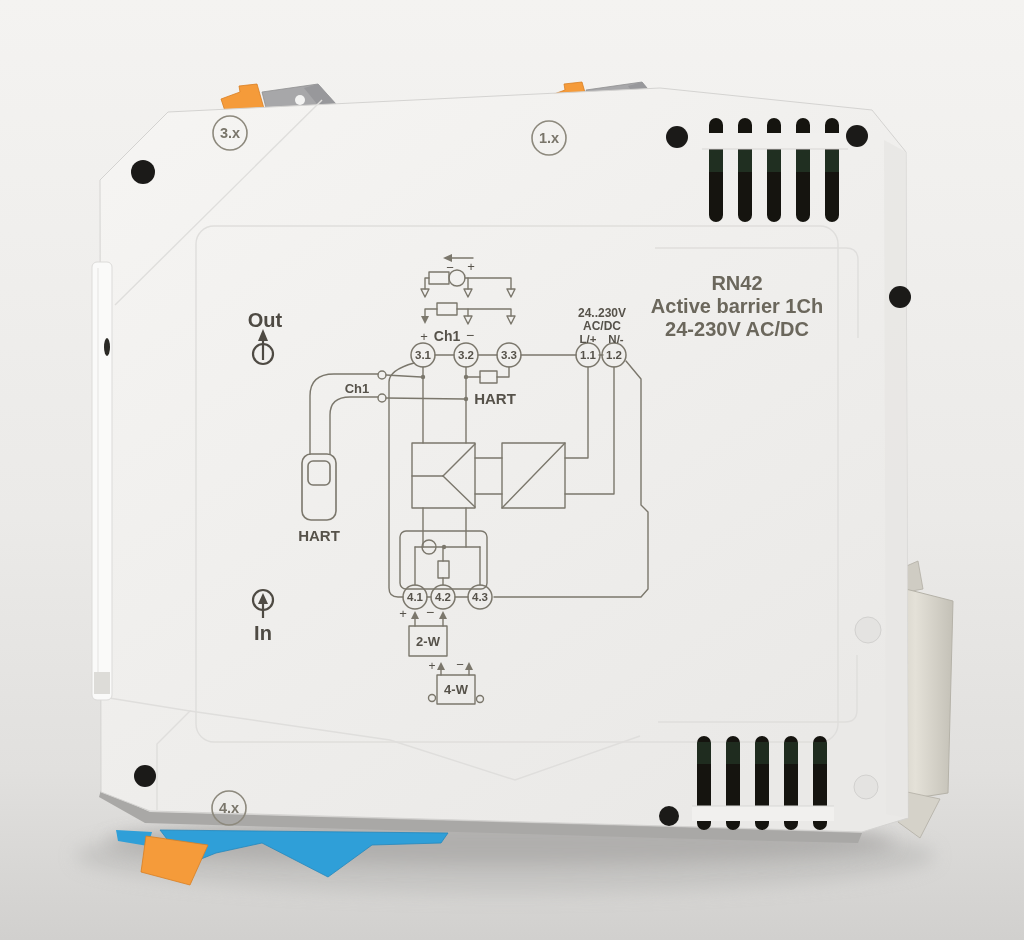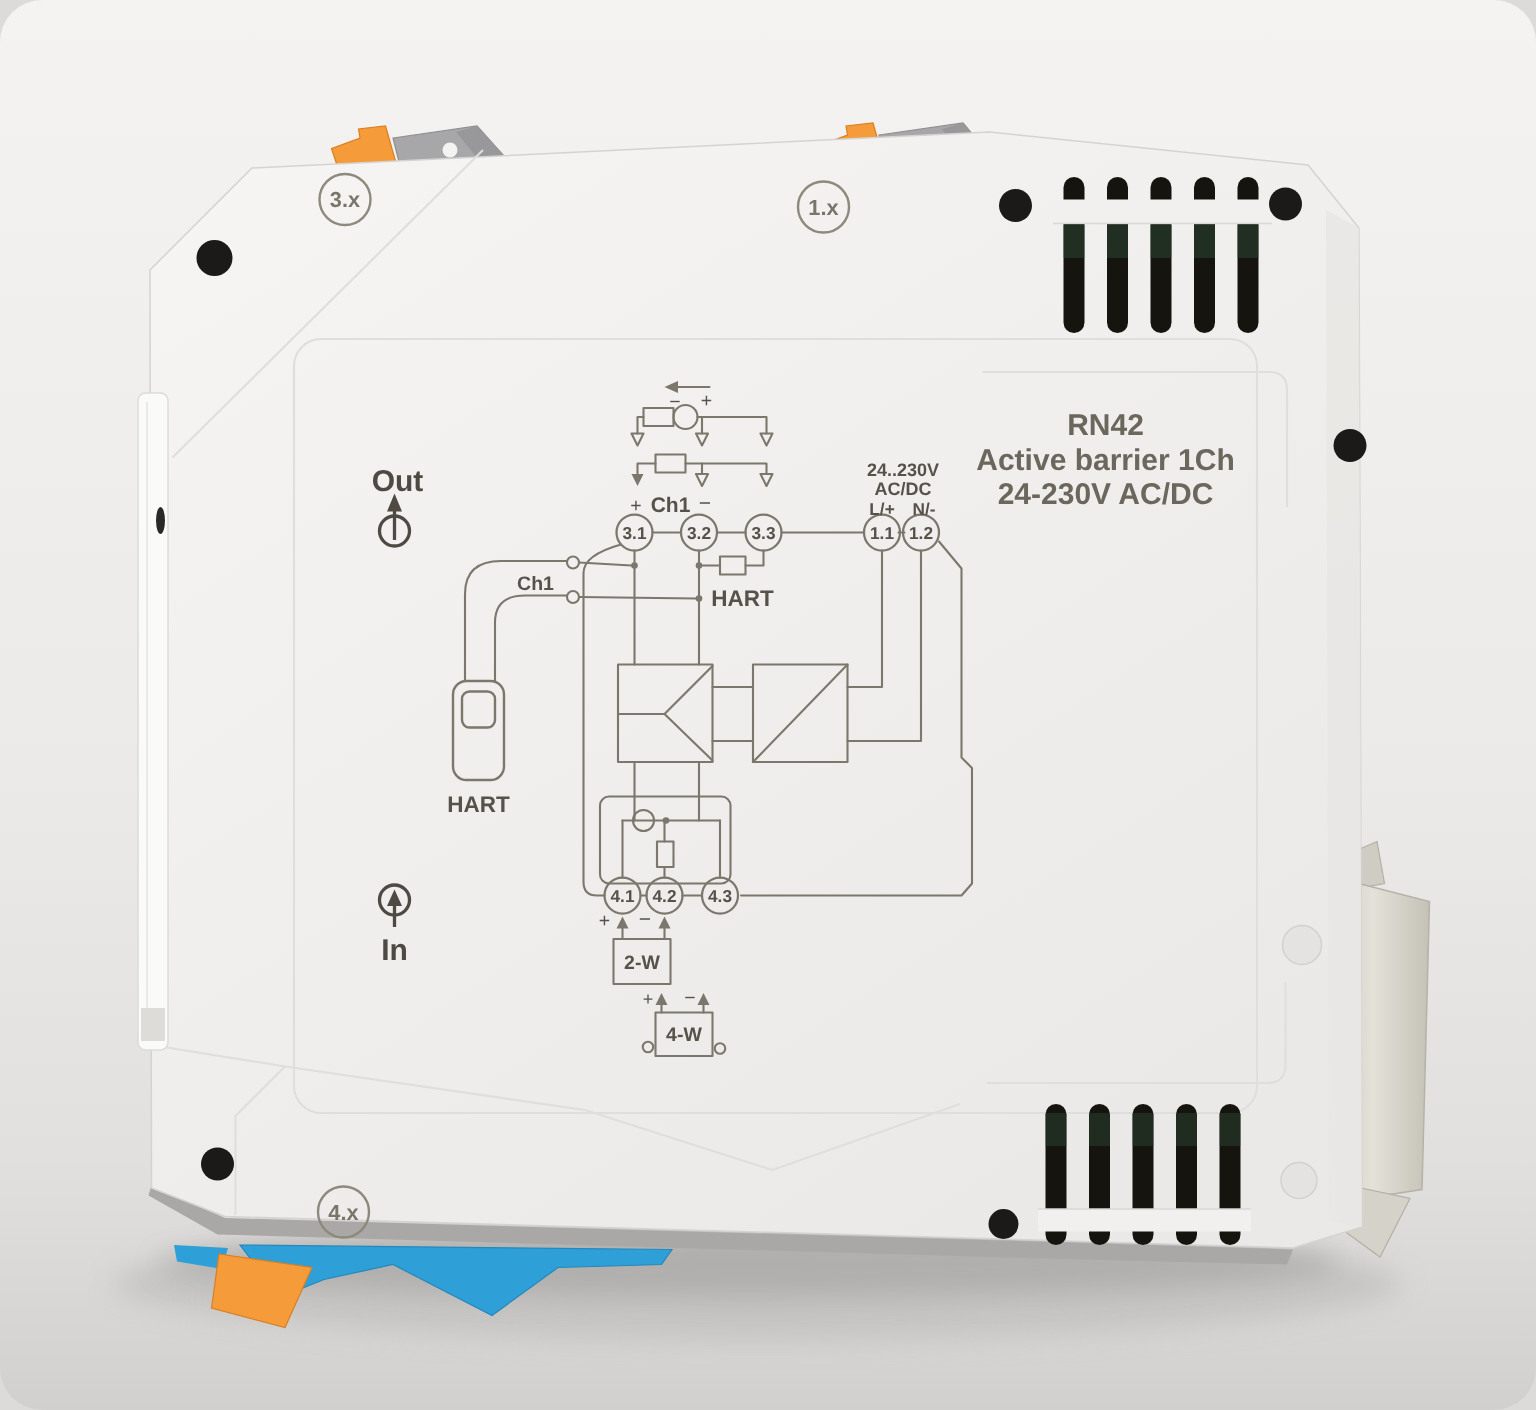--- a/index.html
+++ b/index.html
@@ -1,17 +1,17 @@
 <!DOCTYPE html>
 <html><head>
 <meta charset="utf-8">
 <style>
   html,body{margin:0;padding:0;background:#dcdbd9;}
   .stage{position:relative;width:1024px;height:940px;overflow:hidden;
-         font-family:"Liberation Sans",sans-serif;border-radius:28px;}
+         font-family:"Liberation Sans",sans-serif;}
   .stage svg{display:block;}
   text{font-family:"Liberation Sans",sans-serif;}
 </style>
 </head>
 <body>
 
 <div class="stage">
 <svg width="1024" height="940" viewBox="0 0 1024 940">
   <defs>
     <linearGradient id="bgGrad" x1="0" y1="0" x2="0" y2="1">

